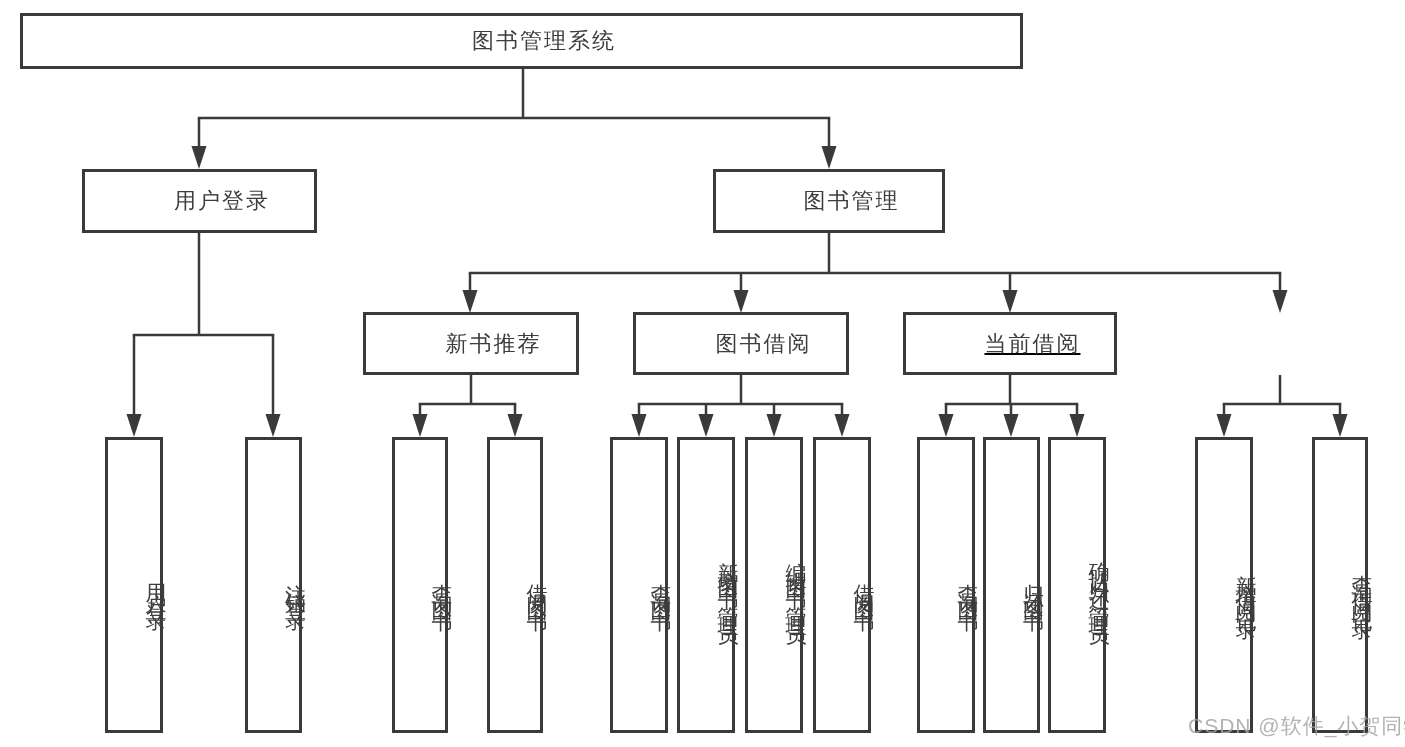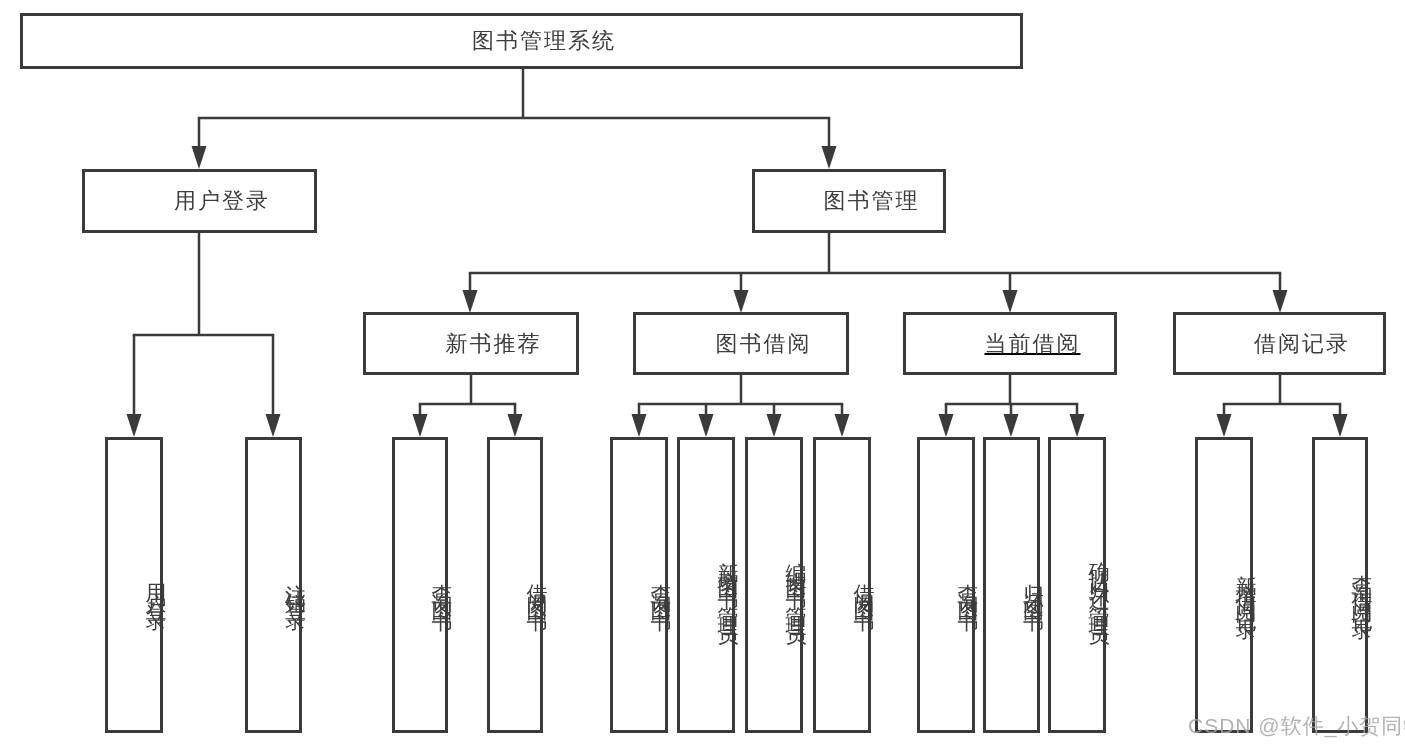--- a/index.html
+++ b/index.html
@@ -120,35 +120,32 @@
     <polygon points="1332.5,414 1347.5,414 1340,437" fill="#3a3a3a" stroke="none"></polygon>
   </svg>
 
   <div class="node" style="left:20px; top:13px; width:1003px; height:56px;">
     <span class="lbl">图书管理系统</span>
   </div>
 
   <div class="node" style="left:82px; top:169px; width:235px; height:64px;">
     <span class="lbl">用户登录</span>
   </div>
-  <div class="node" style="left:752px; top:169px; width:194px; height:64px;">
+  <div class="node" style="left:713px; top:169px; width:232px; height:64px;">
     <span class="lbl">图书管理</span>
   </div>
 
   <div class="node" style="left:363px; top:312px; width:216px; height:63px;">
     <span class="lbl">新书推荐</span>
   </div>
   <div class="node" style="left:633px; top:312px; width:216px; height:63px;justify-content:center;">
     <span class="lbl">图书借阅</span>
   </div>
   <div class="node" style="left:903px; top:312px; width:214px; height:63px;text-decoration:underline;">
     <span class="lbl">当前借阅</span>
-  </div>
-  <div class="node" style="left:1173px; top:312px; width:213px; height:63px;">
-    <span class="lbl">借阅记录</span>
   </div>
 
   <div class="node leaf" style="left:105px; top:437px; width:58px; height:296px;">
     <span class="vlbl">用户登录</span>
   </div>
   <div class="node leaf" style="left:245px; top:437px; width:57px; height:296px;">
     <span class="vlbl">注销登录</span>
   </div>
 
   <div class="node leaf" style="left:392px; top:437px; width:56px; height:296px;">

